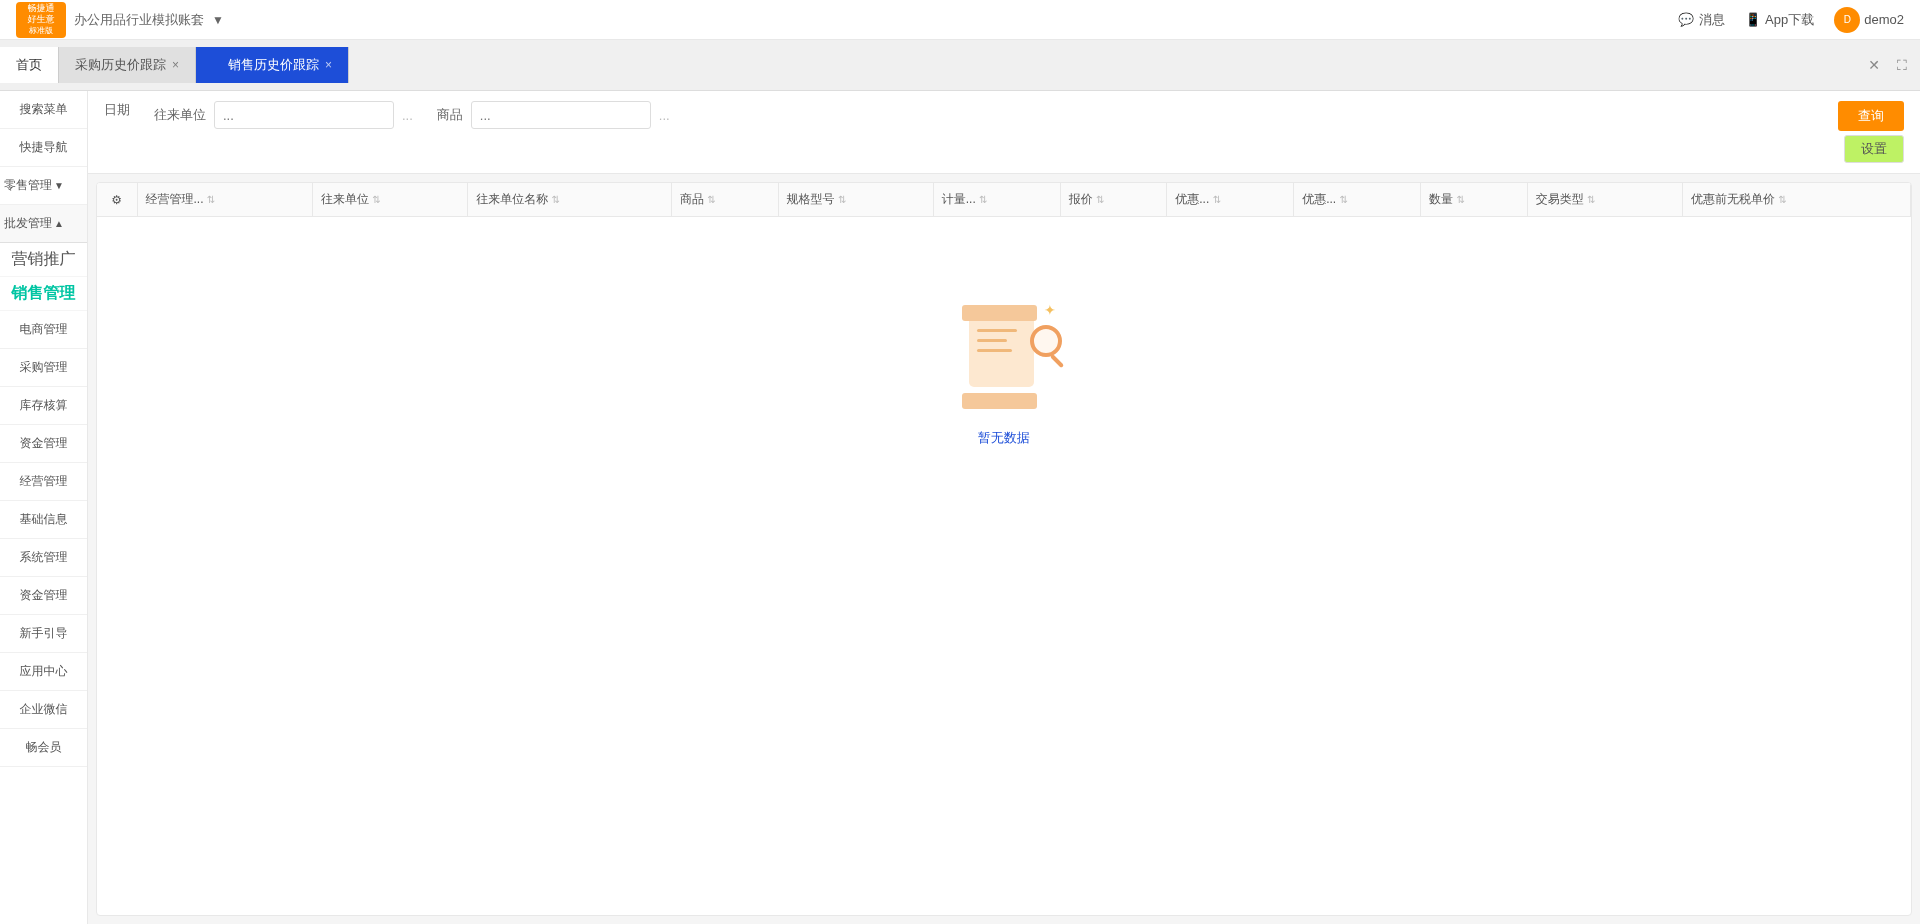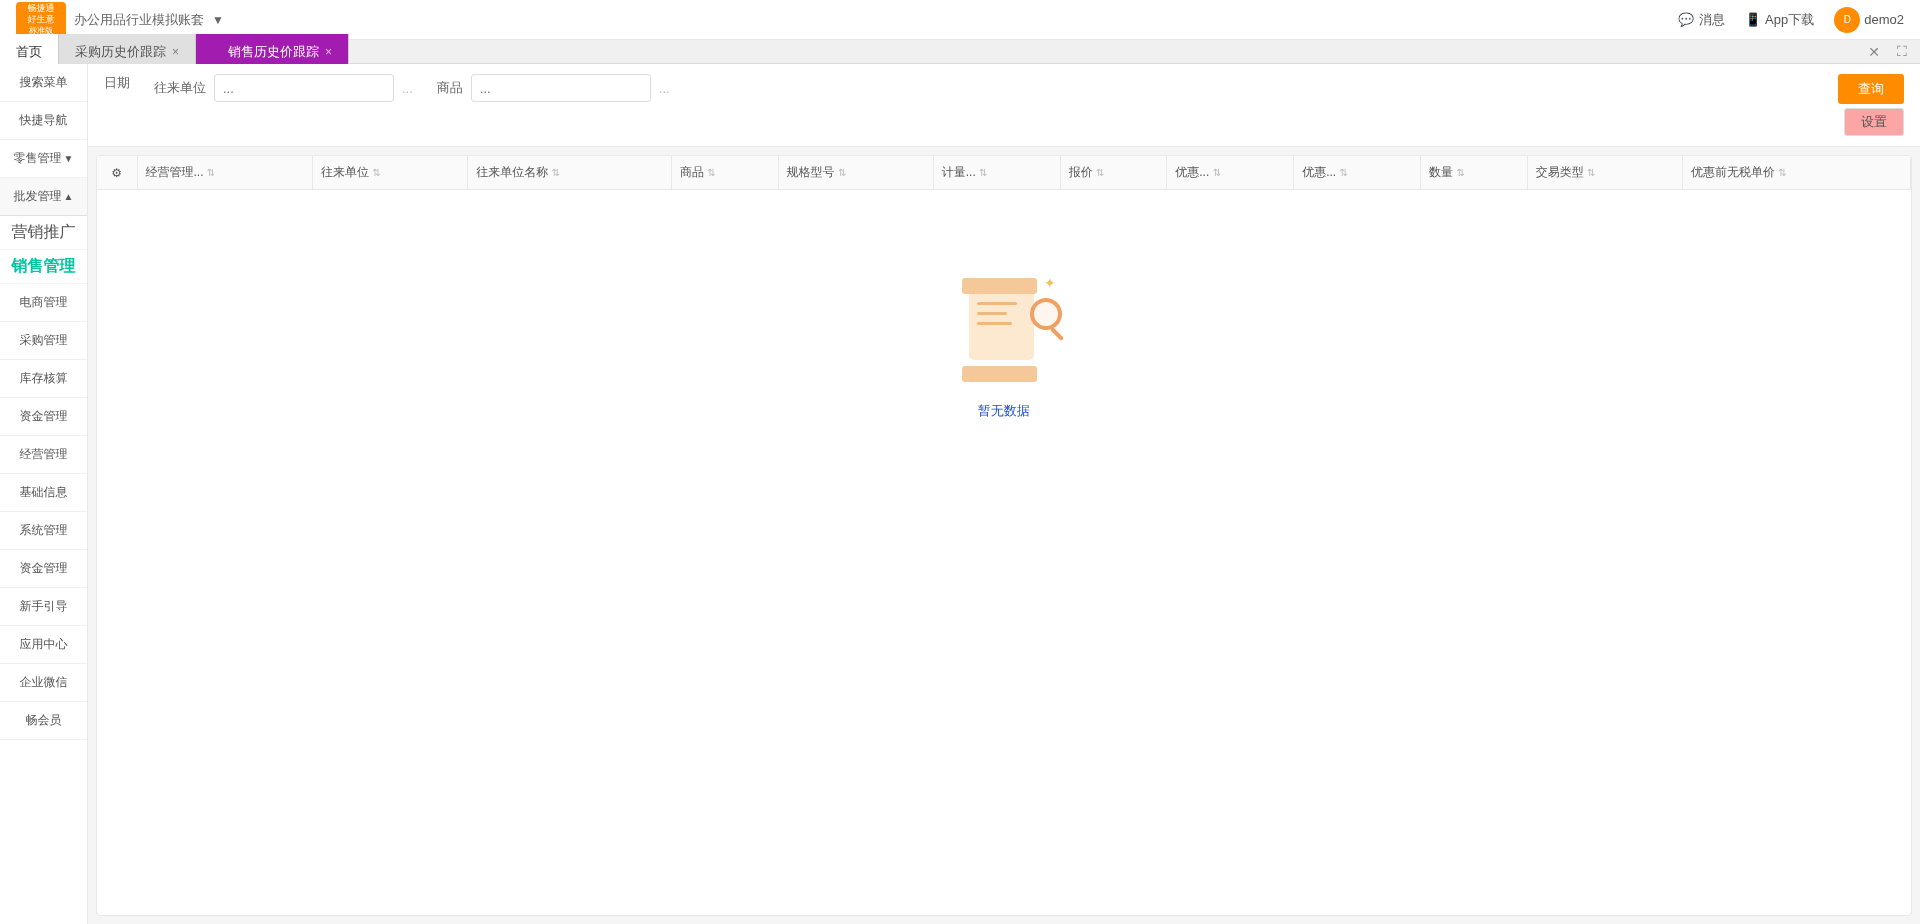--- a/index.html
+++ b/index.html
@@ -10,35 +10,35 @@
     .topbar-left { display: flex; align-items: center; gap: 8px; }
     .logo-box { width: 50px; height: 36px; background: #ff8c00; border-radius: 4px; display: flex; align-items: center; justify-content: center; }
     .logo-text { color: white; font-size: 9px; text-align: center; line-height: 1.2; }
     .topbar-title { color: #666; font-size: 13px; }
     .topbar-dropdown { color: #666; font-size: 12px; cursor: pointer; }
     .topbar-right { display: flex; align-items: center; gap: 20px; color: #555; font-size: 13px; }
     .topbar-right-item { display: flex; align-items: center; gap: 4px; cursor: pointer; }
     .avatar { width: 26px; height: 26px; border-radius: 50%; background: #ff8c00; display: flex; align-items: center; justify-content: center; color: white; font-size: 10px; }
 
     
-    .tabbar { height: 24px; background: #f0f0f0; display: flex; align-items: center; padding: 0 0; flex-shrink: 0; border-bottom: 1px solid #ddd; }
+    .tabbar { height: 51px; background: #f0f0f0; display: flex; align-items: center; padding: 0 0; flex-shrink: 0; border-bottom: 1px solid #ddd; }
     .tab { height: 36px; padding: 0 16px; display: flex; align-items: center; gap: 6px; cursor: pointer; font-size: 13px; color: #555; background: #e0e0e0; border-right: 1px solid #ccc; white-space: nowrap; }
-    .tab.active { background: #a21caf; color: white; padding-left: 32px; }
+    .tab.active { background: #1d4ed8; color: white; padding-left: 32px; }
     .tab-close { font-size: 12px; cursor: pointer; opacity: 0.7; }
     .tab-home { background: #fff; color: #333; }
     .tabbar-right { margin-left: auto; display: flex; align-items: center; padding-right: 8px; gap: 8px; }
     .tabbar-btn { width: 20px; height: 20px; cursor: pointer; color: #888; display: flex; align-items: center; justify-content: center; font-size: 14px; }
 
     
     .main-layout { display: flex; flex: 1; overflow: hidden; }
 
     
     .sidebar { width: 88px; background: #fff; border-right: 1px solid #e8e8e8; display: flex; flex-direction: column; overflow-y: auto; flex-shrink: 0; font-family: Liberation Serif, serif; }
     .sidebar-item { padding: 10px 4px; text-align: center; cursor: pointer; color: #555; font-size: 12px; border-bottom: 1px solid #f0f0f0; }
-    .sidebar-item.with-arrow { display: flex; align-items: center; justify-content: center; gap: 2px; }
+    .sidebar-item.with-arrow { display: flex; align-items: center; justify-content: flex-start; gap: 2px; }
     .sidebar-sub { padding: 6px 4px; text-align: center; cursor: pointer; color: #555; font-size: 16px; border-bottom: 1px solid #f5f5f5; }
     .sidebar-sub.active { color: #00c5a3; font-weight: bold; }
 
     
     .content { flex: 1; display: flex; flex-direction: column; overflow: hidden; background: #f5f5f5; }
 
     
     .page-header { background: #fff; padding: 12px 16px 8px; border-bottom: 1px solid #e8e8e8; display: flex; align-items: center; justify-content: space-between; flex-shrink: 0; }
     .page-title { font-size: 16px; font-weight: bold; color: #333; }
     .page-actions { display: flex; align-items: center; gap: 12px; }
@@ -51,21 +51,21 @@
     .filter-bar { background: #fff; padding: 10px 16px; border-bottom: 1px solid #e8e8e8; display: flex; align-items: flex-start; gap: 24px; flex-shrink: 0; flex-wrap: wrap; }
     .filter-group { display: flex; align-items: center; gap: 8px; }
     .filter-label { color: #666; font-size: 13px; white-space: nowrap; }
     .date-btns { display: flex; align-items: center; gap: 4px; }
     .date-btn { padding: 2px 6px; border: 1px solid #ddd; border-radius: 3px; cursor: pointer; font-size: 12px; color: #555; background: #fff; }
     .date-btn.active { background: #ff8c00; color: white; border-color: #ff8c00; border-radius: 10px; }
     .date-range { color: #888; font-size: 12px; margin-top: 2px; }
     .filter-input { height: 28px; border: 1px solid #ddd; border-radius: 3px; padding: 0 8px; font-size: 13px; color: #333; width: 180px; outline: none; }
     .filter-dots { color: #bbb; font-size: 13px; }
     .query-btn { background: #ff8c00; color: white; border: none; border-radius: 3px; padding: 6px 20px; font-size: 13px; cursor: pointer; white-space: nowrap; }
-    .setting-btn { background: #fca5a5; color: #555; border: 1px solid #ddd; border-radius: 3px; padding: 4px 16px; font-size: 13px; cursor: pointer; }
+    .setting-btn { background: #bef264; color: #555; border: 1px solid #ddd; border-radius: 3px; padding: 4px 16px; font-size: 13px; cursor: pointer; }
     .filter-right { margin-left: auto; display: flex; flex-direction: column; align-items: flex-end; gap: 4px; }
 
     
     .table-container { flex: 1; background: #fff; overflow: auto; margin: 8px; border: 1px solid #e8e8e8; border-radius: 4px; }
     .table { width: 100%; border-collapse: collapse; }
     .table th { background: #fafafa; border-bottom: 1px solid #e8e8e8; border-right: 1px solid #e8e8e8; padding: 8px 8px; text-align: left; font-size: 12px; color: #555; font-weight: normal; white-space: nowrap; cursor: pointer; user-select: none; }
     .table th:first-child { width: 40px; text-align: center; }
     .table th .sort-icon { color: #bbb; font-size: 10px; }
     .th-settings { background: #fafafa; }
     .empty-area { display: flex; flex-direction: column; align-items: center; justify-content: center; padding: 80px 0; }

